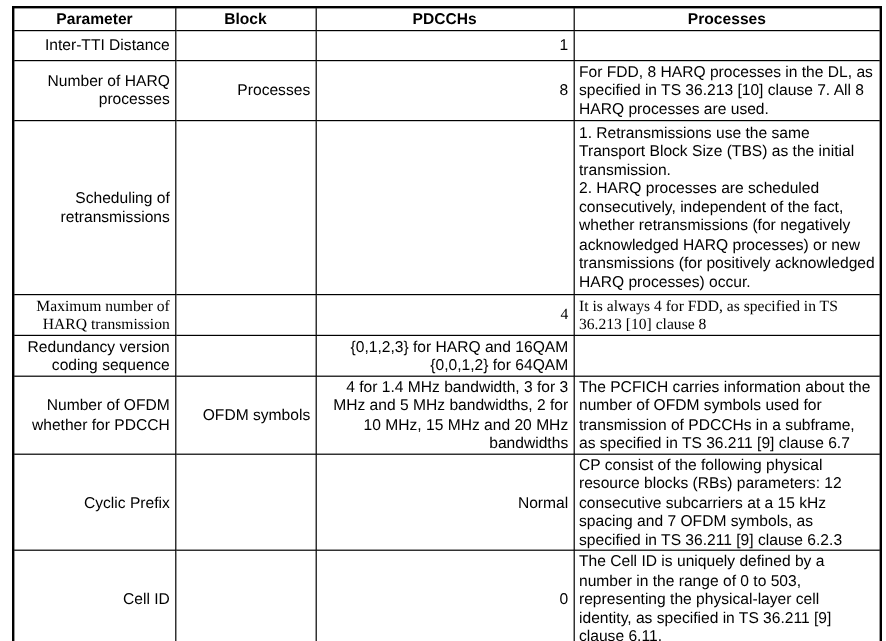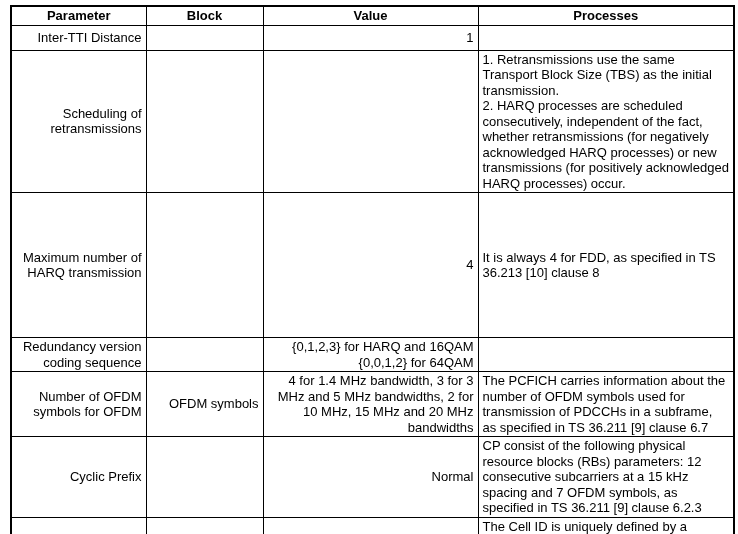--- a/index.html
+++ b/index.html
@@ -41,50 +41,56 @@
     text-align: center;
     vertical-align: middle;
     white-space: nowrap;
   }
   td { vertical-align: middle; }
   td.center { text-align: right; }
   td.left   { text-align: left; }
   tbody tr:nth-child(1) { height: 25px; }
   tbody tr:nth-child(2) { height: 50px; }
   tbody tr:nth-child(3) { height: 145px; }
-  tbody tr:nth-child(4) { height: 32px; }
+  tbody tr:nth-child(4) { height: 32px; font-family: Liberation Serif, serif; }
   tbody tr:nth-child(5) { height: 33px; }
   tbody tr:nth-child(6) { height: 65px; }
   tbody tr:nth-child(7) { height: 77px; }
   tbody tr:nth-child(8) { height: 80px; }
 </style>
 </head>
 <body>
 
 <table class="params">
   <colgroup>
     <col class="c-param">
     <col class="c-unit">
     <col class="c-value">
     <col class="c-comments">
   </colgroup>
   <thead>
     <tr>
       <th>Parameter</th>
       <th>Block</th>
-      <th>Value</th>
+      <th>PDCCHs</th>
       <th>Processes</th>
     </tr>
   </thead>
   <tbody>
     <tr>
       <td class="center">Inter-TTI Distance</td>
       <td class="center"></td>
       <td class="center">1</td>
       <td class="left"></td>
+    </tr>
+    <tr>
+      <td class="center">Number of HARQ processes</td>
+      <td class="center">Processes</td>
+      <td class="center">8</td>
+      <td class="left">For FDD, 8 HARQ processes in the DL, as specified in TS 36.213 [10] clause 7. All 8 HARQ processes are used.</td>
     </tr>
     <tr>
       <td class="center">Scheduling of retransmissions</td>
       <td class="center"></td>
       <td class="center"></td>
       <td class="left">1. Retransmissions use the same Transport Block Size (TBS) as the initial transmission.
 2. HARQ processes are scheduled consecutively, independent of the fact, whether retransmissions (for negatively acknowledged HARQ processes) or new transmissions (for positively acknowledged HARQ processes) occur.</td>
     </tr>
     <tr>
       <td class="center">Maximum number of HARQ transmission</td>
@@ -93,21 +99,21 @@
       <td class="left">It is always 4 for FDD, as specified in TS 36.213 [10] clause 8</td>
     </tr>
     <tr>
       <td class="center">Redundancy version coding sequence</td>
       <td class="center"></td>
       <td class="center">{0,1,2,3} for HARQ and 16QAM
 {0,0,1,2} for 64QAM</td>
       <td class="left"></td>
     </tr>
     <tr>
-      <td class="center">Number of OFDM symbols for OFDM</td>
+      <td class="center">Number of OFDM whether for PDCCH</td>
       <td class="center">OFDM symbols</td>
       <td class="center">4 for 1.4 MHz bandwidth, 3 for 3 MHz and 5 MHz bandwidths, 2 for 10 MHz, 15 MHz and 20 MHz bandwidths</td>
       <td class="left">The PCFICH carries information about the number of OFDM symbols used for transmission of PDCCHs in a subframe, as specified in TS 36.211 [9] clause 6.7</td>
     </tr>
     <tr>
       <td class="center">Cyclic Prefix</td>
       <td class="center"></td>
       <td class="center">Normal</td>
       <td class="left">CP consist of the following physical resource blocks (RBs) parameters: 12 consecutive subcarriers at a 15 kHz spacing and 7 OFDM symbols, as specified in TS 36.211 [9] clause 6.2.3</td>
     </tr>

